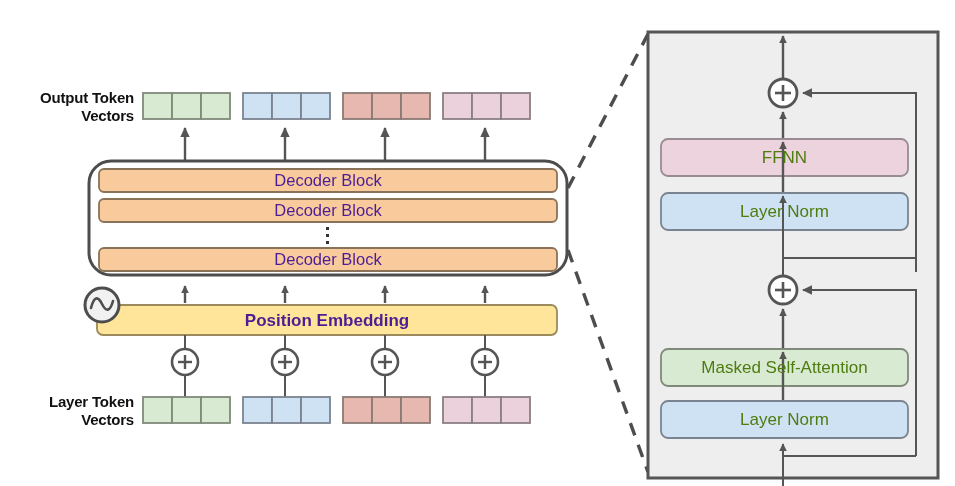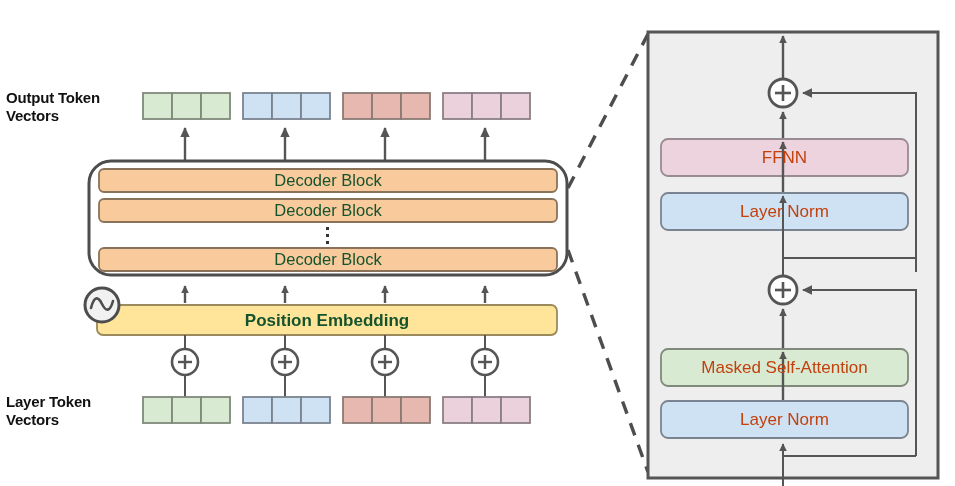--- a/index.html
+++ b/index.html
@@ -1,24 +1,24 @@
 <!DOCTYPE html>
 <html><head>
 <meta charset="utf-8">
 <style>
   html,body{margin:0;padding:0;background:#ffffff;}
   body{width:955px;height:486px;position:relative;overflow:hidden;
        font-family:"Liberation Sans",sans-serif;}
   #stage{position:absolute;left:0;top:0;width:955px;height:486px;}
   #svgroot{position:absolute;left:0;top:0;}
   .lbl{position:absolute;font-weight:bold;font-size:15px;line-height:18px;
-       color:#111;text-align:left;letter-spacing:-0.2px;}
-  .boxtext{position:absolute;font-size:16px;color:#c2410c;text-align:center;
+       color:#111;text-align:right;letter-spacing:-0.2px;}
+  .boxtext{position:absolute;font-size:16px;color:#4d7c0f;text-align:center;
            white-space:nowrap;}
-  .blocktext{position:absolute;font-size:16.5px;color:#14532d;text-align:center;
+  .blocktext{position:absolute;font-size:16.5px;color:#4c1d95;text-align:center;
              white-space:nowrap;}
 </style>
 </head>
 <body>
 
 <div id="stage">
 
 <svg id="svgroot" width="955" height="486" viewBox="0 0 955 486">
   <defs>
     <marker id="arrHead" markerWidth="9" markerHeight="9" refX="7.2" refY="4.5" orient="auto" markerUnits="userSpaceOnUse">

